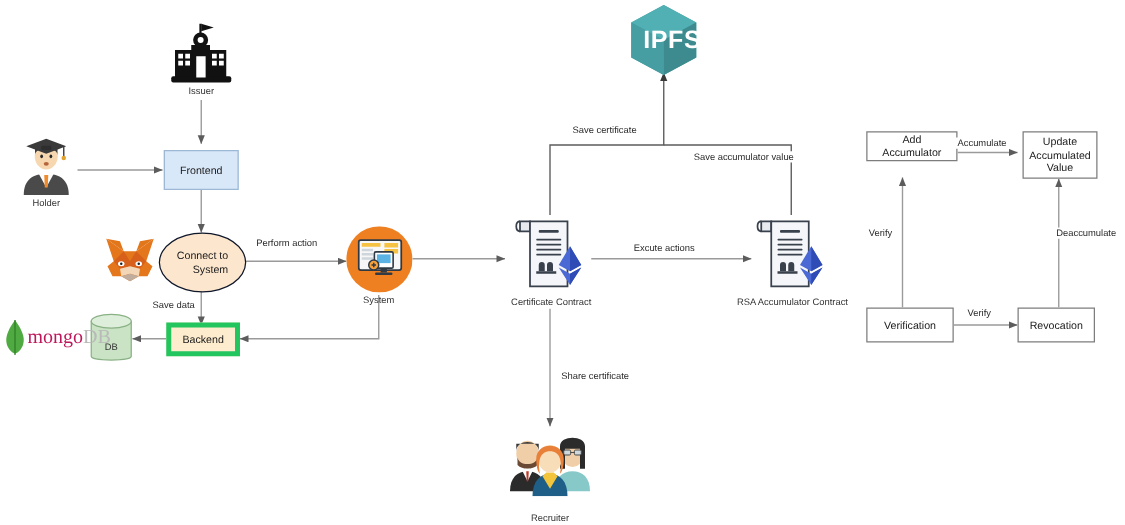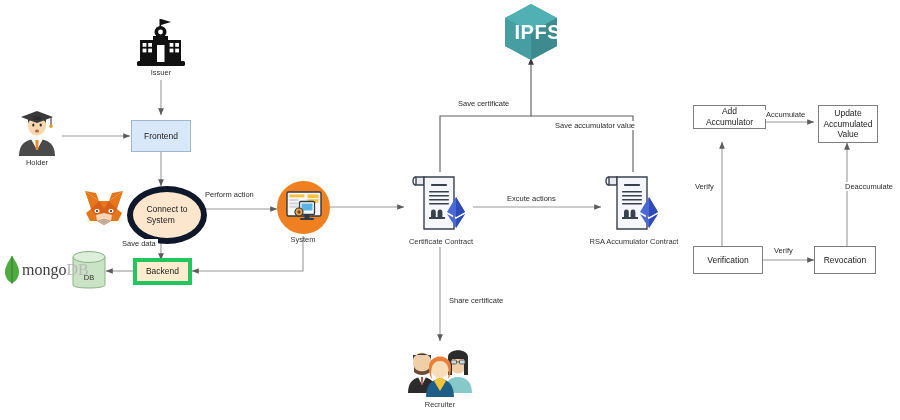--- a/index.html
+++ b/index.html
@@ -39,26 +39,26 @@
   }
   .box-backend {
     background: #fdeccd;
     border: 4px solid #22c55e;
   }
   .ellipse-node {
     position: absolute;
     display: flex;
     align-items: center;
     justify-content: center;
-    text-align: left;
+    text-align: right;
     font-size: 8.5px;
     color: #1a1a1a;
     line-height: 1.3;
     background: #fce6cd;
-    border: 6px solid #0f172a;
+    border: 1px solid #0f172a;
     border-radius: 50%;
   }
   .plainbox {
     border: 1px solid #7d7d7d;
     background: #ffffff;
   }
   .caption {
     position: absolute;
     font-size: 7.5px;
     color: #333333;
@@ -86,21 +86,21 @@
     width: 900px;
     height: 420px;
     pointer-events: none;
   }
   .mongotext {
     position: absolute;
     font-family: "Liberation Serif", serif;
     font-size: 16px;
     white-space: nowrap;
   }
-  .mongo-dark { color: #404040; }
+  .mongo-dark { color: #be185d; }
   .mongo-light { color: #b9b9b9; }
   .ipfs-label {
     position: absolute;
     color: #ffffff;
     font-size: 20px;
     font-weight: bold;
     letter-spacing: 0.5px;
     width: 100%;
     text-align: right;
     top: 18px;
@@ -330,21 +330,21 @@
       <path d="M44 16 C44 7 64 7 64 16 L64 34 L60 34 L60 18 L48 18 L48 34 L44 34 Z" fill="#2b2b2b"></path>
       <rect x="47" y="19" width="5.5" height="4" rx="1" fill="#cfd8dc" stroke="#4a4a4a" stroke-width="0.8"></rect>
       <rect x="55.5" y="19" width="5.5" height="4" rx="1" fill="#cfd8dc" stroke="#4a4a4a" stroke-width="0.8"></rect>
       <path d="M52.5 21 h3" stroke="#4a4a4a" stroke-width="0.8"></path>
       <path d="M22 56 C22 44 28 38 36 38 C44 38 50 44 50 56 Z" fill="#1f5f87"></path>
       <path d="M30 40 L36 50 L42 40 L39 37 L33 37 Z" fill="#f2c53d"></path>
       <ellipse cx="36" cy="26" rx="9.5" ry="11" fill="#f7ddb8"></ellipse>
       <path d="M25 26 C25 12 47 12 47 26 C47 32 46 36 44 38 C46 28 44 20 36 20 C28 20 26 28 28 38 C26 36 25 32 25 26 Z" fill="#e8803a"></path>
     </svg>
   </div>
-  <div class="caption" style="left:400px; top:400px; width:80px;">Recruiter</div>
+  <div class="caption" style="left:400px; top:410px; width:80px;">Recruiter</div>
 
   <div class="node boxnode plainbox" style="left:693px; top:105px; width:73px; height:24px;">
     <div>
       <div>Add</div>
       <div>Accumulator</div>
     </div>
   </div>
 
   <div class="node boxnode plainbox" style="left:818px; top:105px; width:60px; height:38px;">
     <div>

